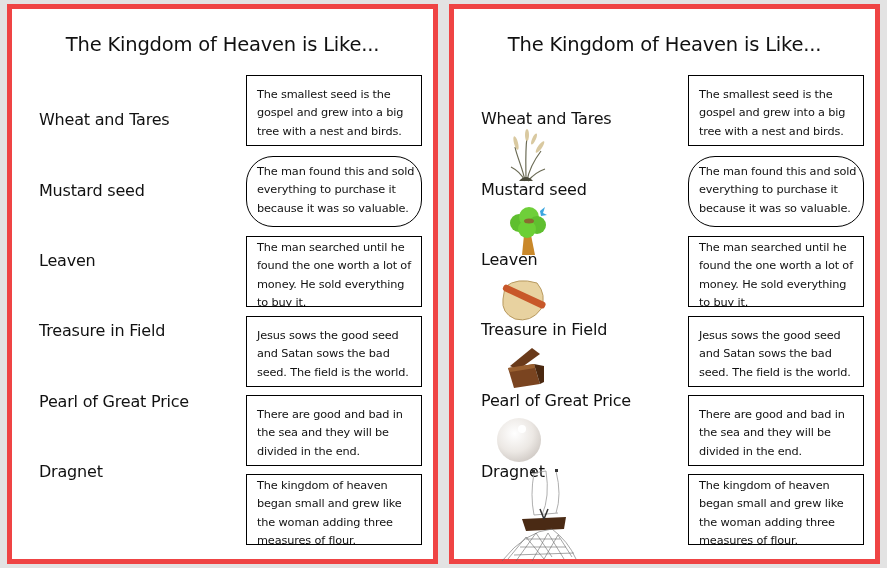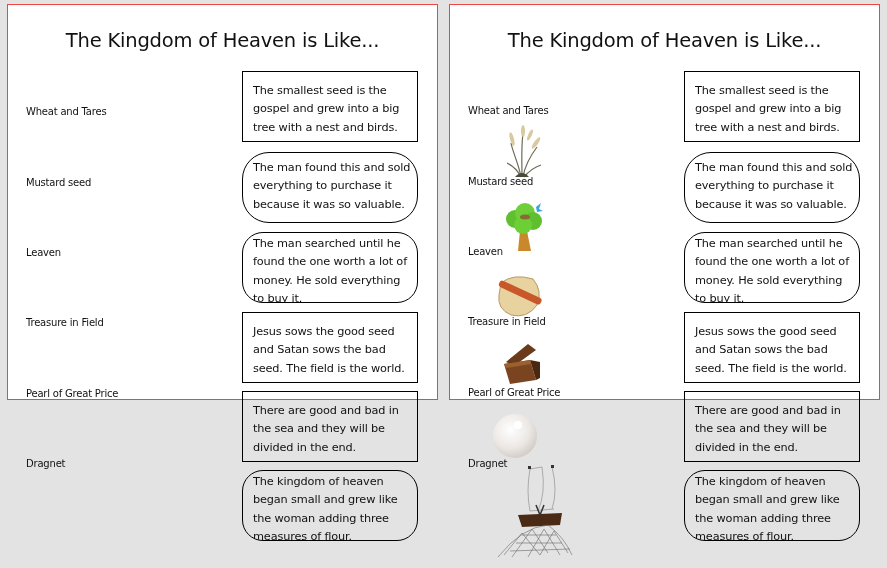--- a/index.html
+++ b/index.html
@@ -1,38 +1,38 @@
 <!DOCTYPE html>
 <html><head>
 <meta charset="utf-8">
 <style>
   html, body { margin:0; padding:0; }
   body {
     width:887px; height:568px; background:#e3e3e3; position:relative; overflow:hidden;
     font-family: "DejaVu Sans", sans-serif; color:#111;
   }
   .page {
-    position:absolute; top:4px; width:431px; height:396px; background:#ffffff;
-    border:1px solid #ef4444; box-sizing:border-box;
+    position:absolute; top:4px; width:431px; height:560px; background:#ffffff;
+    border:5px solid #ef4444; box-sizing:border-box;
   }
   #page-left { left:7px; }
   #page-right { left:449px; }
   .title {
     position:absolute; top:24px; left:0; width:100%; text-align:center;
     font-size:19.5px; letter-spacing:-0.2px;
   }
   .term {
-    position:absolute; left:18px; font-size:10px; letter-spacing:-0.2px; white-space:nowrap;
+    position:absolute; left:27px; font-size:16px; letter-spacing:-0.2px; white-space:nowrap;
   }
   .box {
     position:absolute; left:234px; width:176px; height:71px; border:1px solid #000;
     box-sizing:border-box; font-size:11.3px; line-height:18.3px; padding:12px 6px 0 10px;
     letter-spacing:-0.15px; overflow:hidden;
   }
-  .box.tight { padding-top:2px;border-radius:21px; }
+  .box.tight { padding-top:2px; }
   .box.mid { padding-top:6px;border-radius:27px; }
   .box.r1 { padding-top:10px; }
   .illus { position:absolute; }
 </style>
 </head>
 <body>
 
 <div class="page" id="page-left">
   <div class="title">The Kingdom of Heaven is Like...</div>
 

